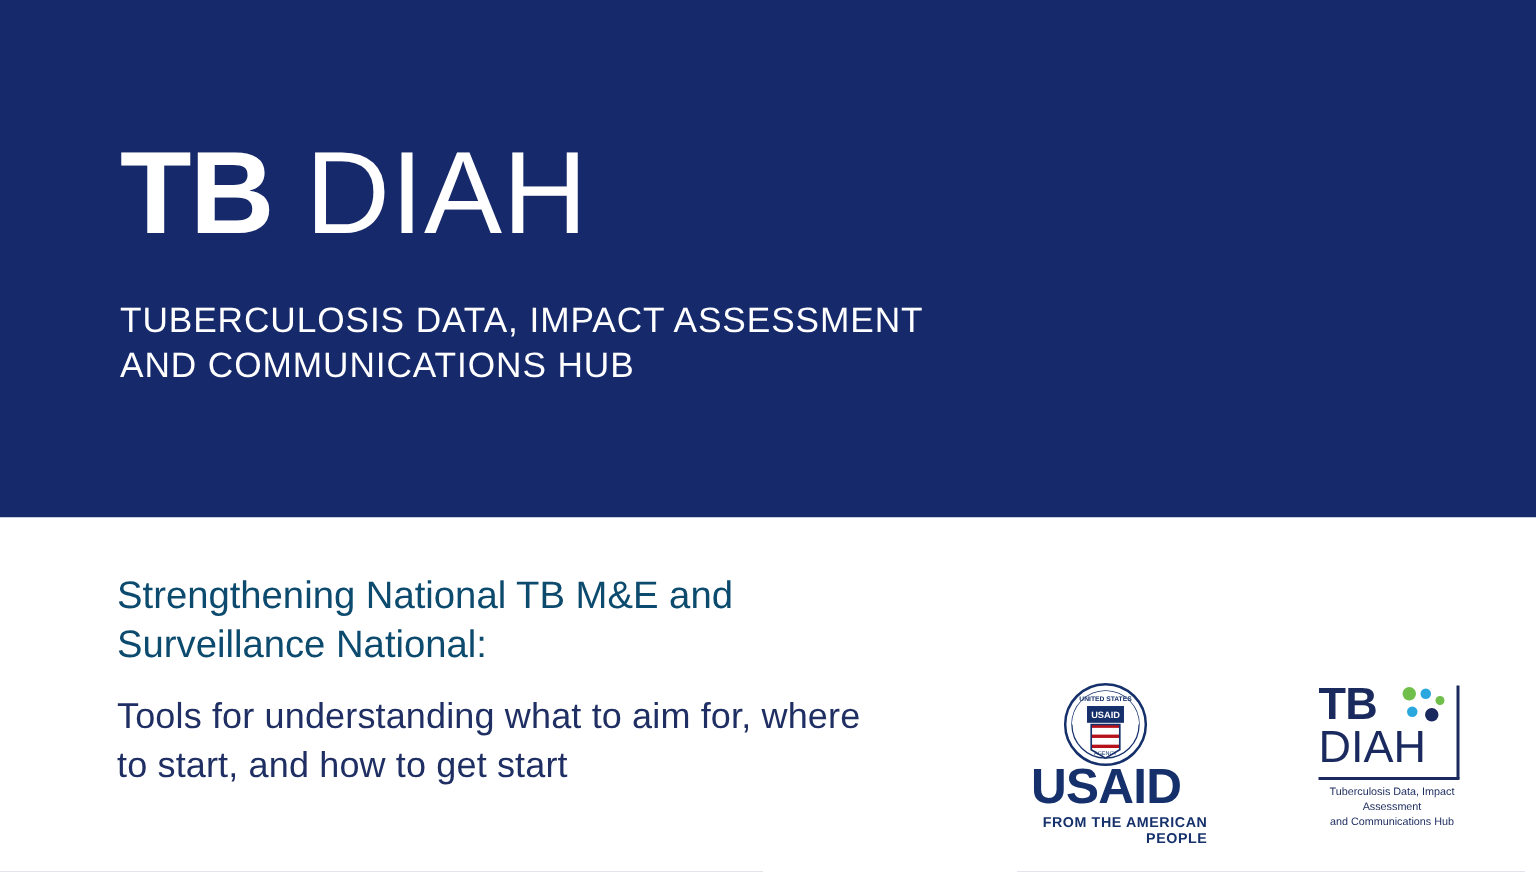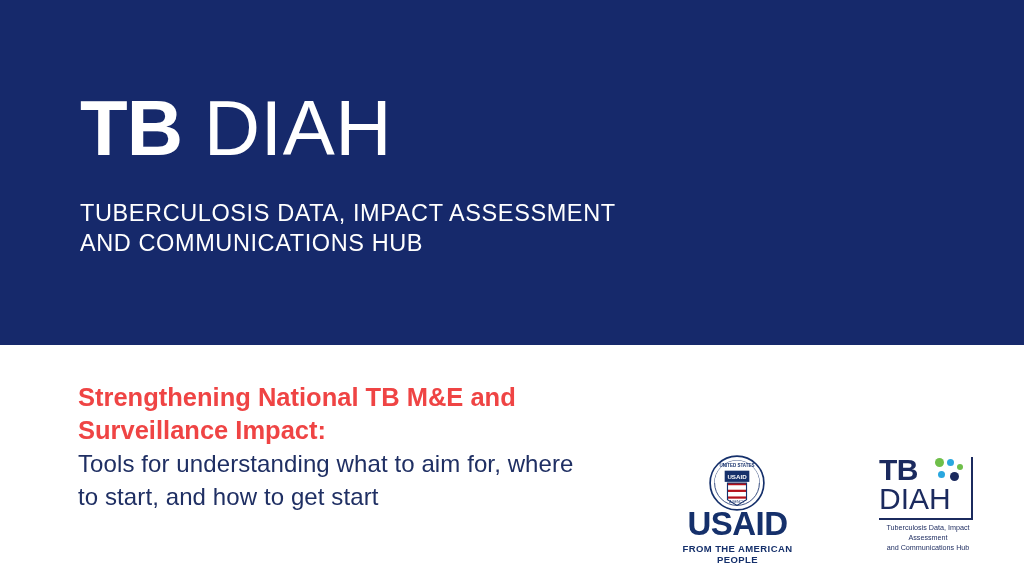--- a/index.html
+++ b/index.html
@@ -68,25 +68,26 @@
   }
   .title-block {
     position: absolute;
     left: 78px;
     top: 36px;
     width: 580px;
   }
   .subtitle-bold {
     font-size: 25.5px;
     line-height: 33px;
-    font-weight: bold;
-    color: #ef4444;
+    font-weight: normal;
+    color: #0c4a6e;
     letter-spacing: 0px;
   }
   .subtitle-light {
+    margin-top: 14px;
     font-size: 24px;
     line-height: 33px;
     font-weight: 400;
     color: #1f2f63;
     letter-spacing: 0.1px;
   }
   
   .usaid-logo {
     position: absolute;
     left: 670px;
@@ -111,21 +112,21 @@
     font-weight: bold;
     color: #15306b;
     letter-spacing: -0.5px;
     line-height: 34px;
   }
   .usaid-tag {
     position: absolute;
     left: 0;
     top: 88px;
     width: 135px;
-    text-align: center;
+    text-align: right;
     font-size: 9.5px;
     font-weight: bold;
     letter-spacing: 0.4px;
     color: #15306b;
   }
   
   .tbdiah-logo {
     position: absolute;
     left: 873px;
     top: 110px;
@@ -205,21 +206,21 @@
         <div>AND COMMUNICATIONS HUB</div>
       </div>
     </div>
   </div>
 
   <div class="lower">
 
     <div class="title-block">
       <div class="subtitle-bold">
         <div>Strengthening National TB M&amp;E and</div>
-        <div>Surveillance Impact:</div>
+        <div>Surveillance National:</div>
       </div>
       <div class="subtitle-light">
         <div>Tools for understanding what to aim for, where</div>
         <div>to start, and how to get start</div>
       </div>
     </div>
 
     <div class="usaid-logo">
       <svg class="usaid-seal" viewBox="0 0 100 100">
         <circle cx="50" cy="50" r="48" fill="#ffffff" stroke="#15306b" stroke-width="3"></circle>

